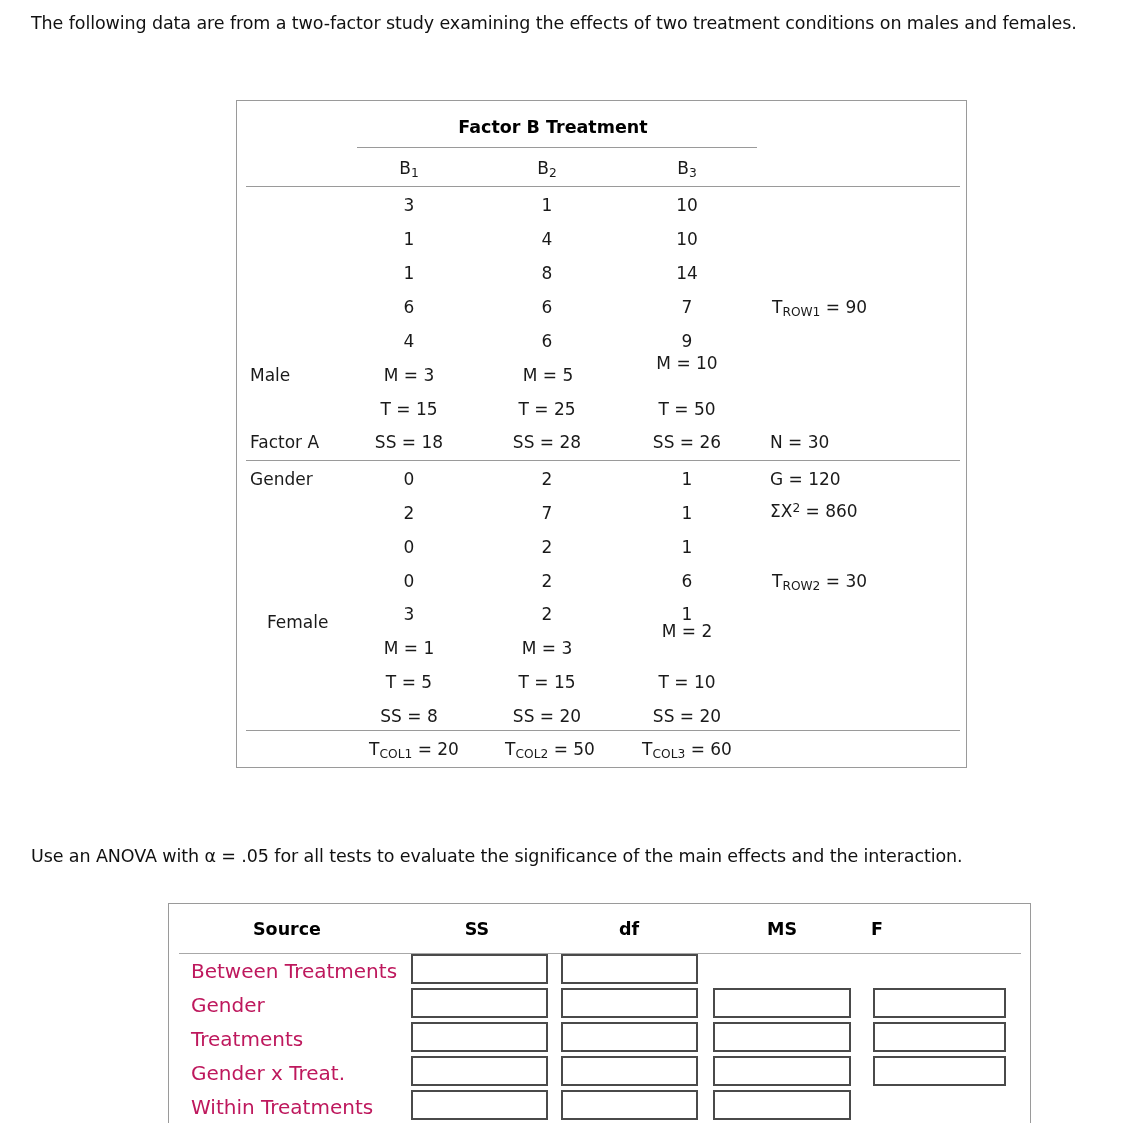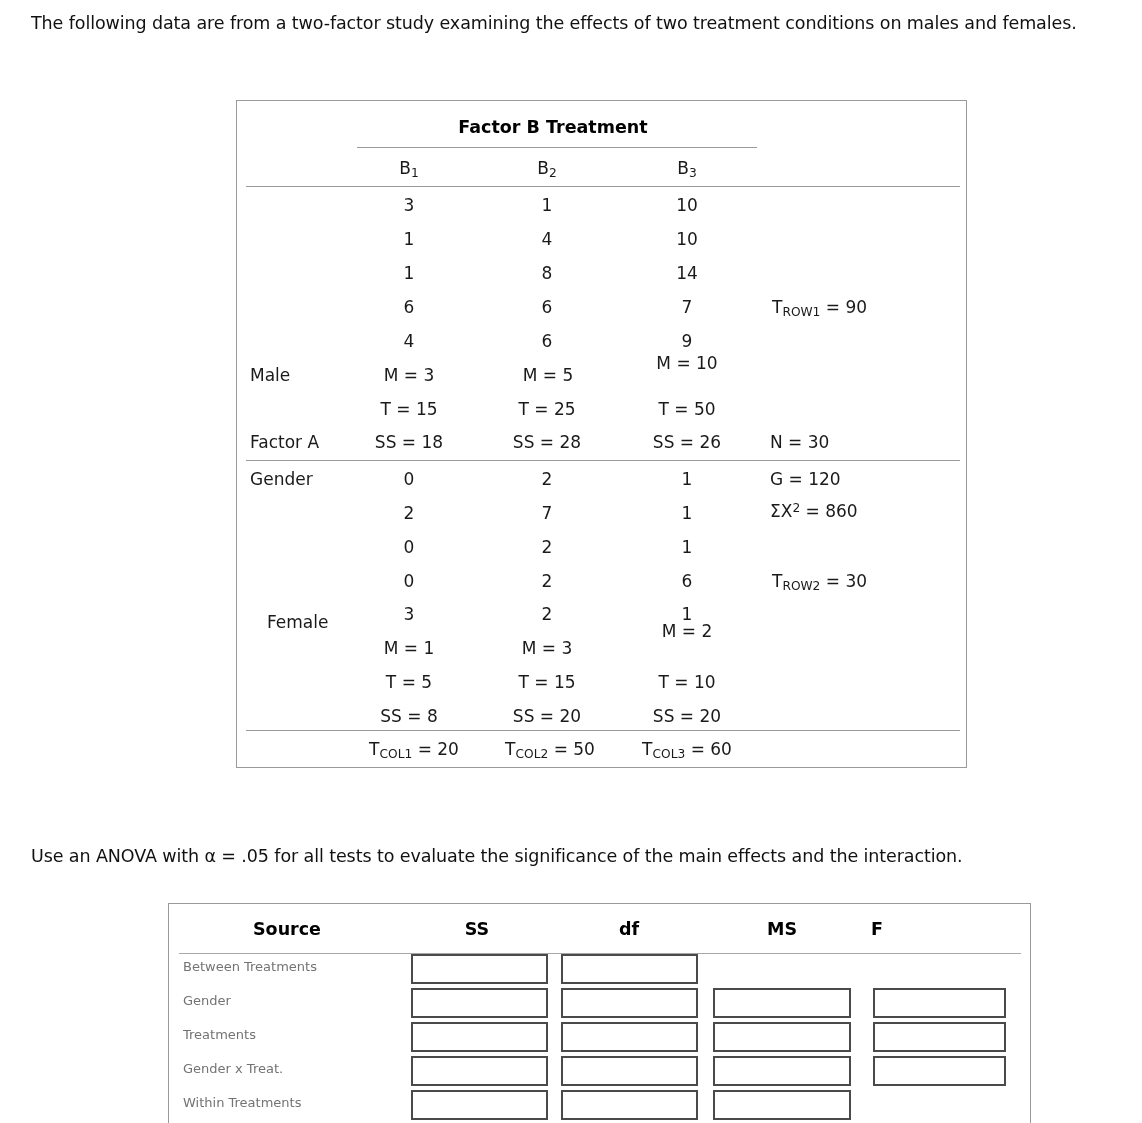--- a/index.html
+++ b/index.html
@@ -92,23 +92,23 @@
   .an-rule {
     position: absolute;
     left: 10px;
     top: 49px;
     width: 842px;
     height: 1px;
     background: #a8a8a8;
   }
   .an-row-label {
     position: absolute;
-    left: 14px;
-    font-size: 13px;
-    color: #737373;
+    left: 22px;
+    font-size: 20px;
+    color: #be185d;
     white-space: nowrap;
   }
   .an-input {
     position: absolute;
     border: 2px solid #4a4a4a;
     background: #ffffff;
     height: 30px;
   }
 </style>
 </head>

